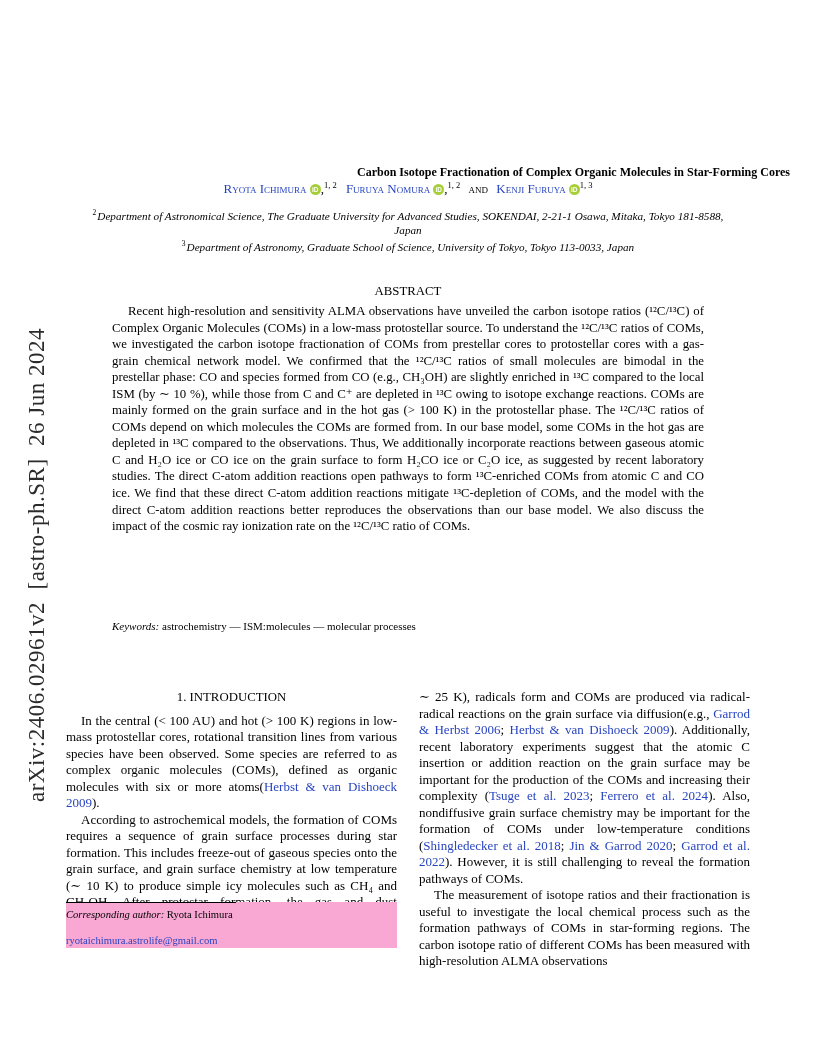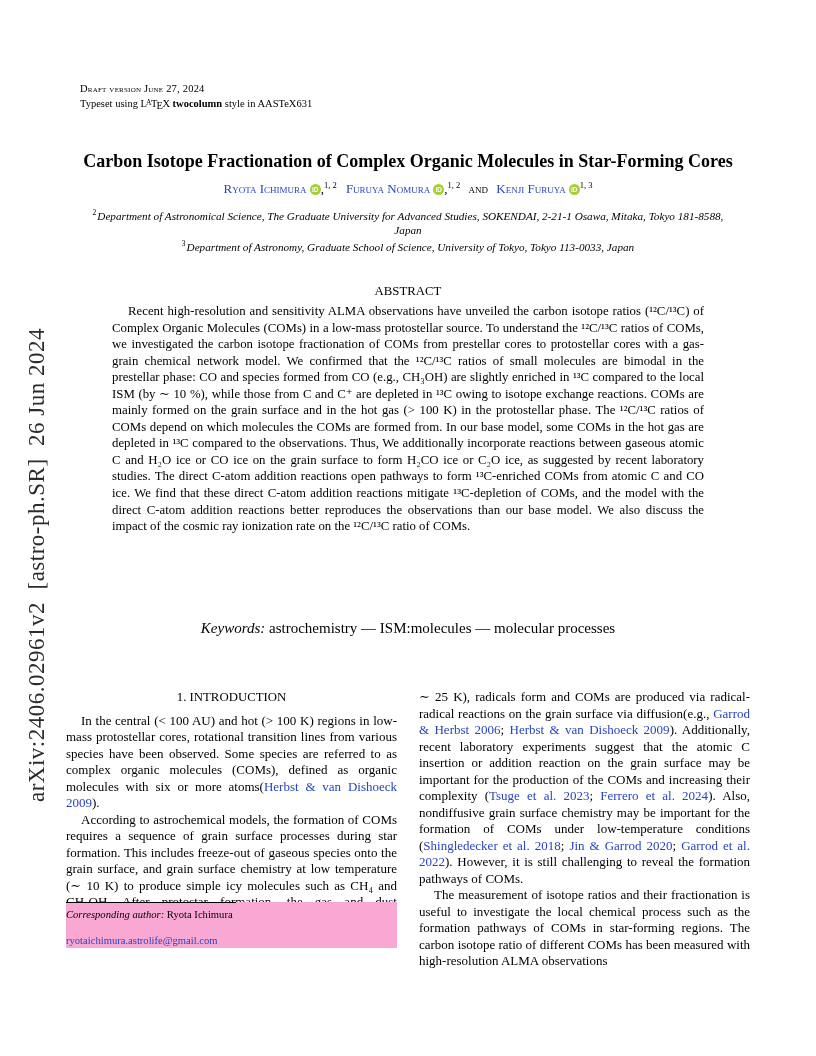--- a/index.html
+++ b/index.html
@@ -17,21 +17,21 @@
   .typeset-line .latex-e { vertical-align: -0.22em; margin-left: -0.09em; margin-right: -0.04em; }
 
   
   .watermark {
     position: absolute; left: 37px; top: 565px;
     transform: translate(-50%, -50%) rotate(-90deg);
     white-space: pre; font-size: 23px; letter-spacing: 0.5px; color: #2b2b2b;
   }
 
   
-  .title { position: absolute; top: 151px; left: 40px; width: 736px; margin: 0; text-align: center; font-size: 18px; font-weight: 700; }
+  .title { position: absolute; top: 151px; left: 40px; width: 736px; margin: 14px; text-align: right; font-size: 12px; font-weight: 700; }
   .authors { position: absolute; top: 180px; left: 40px; width: 736px; text-align: center; font-variant: small-caps; font-size: 13px; }
   .author { margin: 0 3px; white-space: nowrap; }
   .author-name { color: var(--link, #2744c0); }
   .and { margin: 0 2px; }
   .affnum { font-size: 8.5px; font-variant: normal; }
   .orcid {
     display: inline-block; width: 11px; height: 11px; line-height: 11px; border-radius: 50%;
     background: var(--orcid, #a6ce39); color: #fff; font-size: 6.5px; text-align: center;
     vertical-align: 1px; margin-left: 3px; font-variant: normal; font-weight: 700;
     font-family: "Liberation Sans", sans-serif;
@@ -39,21 +39,21 @@
 
   .affils { position: absolute; top: 206px; left: 88px; width: 640px; text-align: center; font-size: 11.2px; font-style: italic; line-height: 14px; }
   .affil sup { font-style: normal; font-size: 7.5px; margin-right: 1px; }
 
   
   .abstract-heading { position: absolute; top: 284px; left: 40px; width: 736px; text-align: center; font-size: 12.8px; }
   .abstract-body {
     position: absolute; top: 303px; left: 112px; width: 592px;
     font-size: 12.8px; line-height: 16.55px; text-align: justify; text-indent: 16px;
   }
-  .keywords { position: absolute; top: 620px; left: 112px; width: 592px; font-size: 15px; text-align: center; }
+  .keywords { position: absolute; top: 620px; left: 112px; width: 592px; font-size: 11px; }
   .kw-label { font-style: italic; }
 
   
   .columns { position: absolute; top: 649px; left: 66px; width: 684px; display: flex; gap: 22px; margin-top: 40px; }
   .col { width: 331px; font-size: 13px; line-height: 16.5px; text-align: justify; }
   .section-heading { text-align: center; font-size: 12.8px; margin-bottom: 7px; }
   p { margin: 0; }
   .indent { text-indent: 15px; }
   .noindent { text-indent: 0; }
   .link { color: var(--link, #2744c0); }
@@ -64,24 +64,20 @@
   .corr-label { font-style: italic; }
   .email { color: var(--link, #2744c0); text-decoration: none; display: inline-block; margin-top: 12px; cursor: pointer; }
 </style>
 </head>
 <body>
 
 <div class="page">
 
   <div class="watermark">arXiv:2406.02961v2  [astro-ph.SR]  26 Jun 2024</div>
 
-  <header class="draft-header">
-    <div class="smallcaps">Draft version June 27, 2024</div>
-    <div class="typeset-line"><span>Typeset using L</span><span class="latex-a">A</span><span>T</span><span class="latex-e">E</span><span>X </span><span class="bold">twocolumn</span><span> style in AASTeX631</span></div>
-  </header>
 
   <h1 class="title">Carbon Isotope Fractionation of Complex Organic Molecules in Star-Forming Cores</h1>
 
   <div class="authors">
     <span class="author"><span class="author-name">Ryota Ichimura</span><span class="orcid">iD</span><span>,</span><sup class="affnum">1, 2</sup></span>
     <span class="author"><span class="author-name">Furuya Nomura</span><span class="orcid">iD</span><span>,</span><sup class="affnum">1, 2</sup></span>
     <span class="and">and</span>
     <span class="author"><span class="author-name">Kenji Furuya</span><span class="orcid">iD</span><span></span><sup class="affnum">1, 3</sup></span>
   </div>
 

